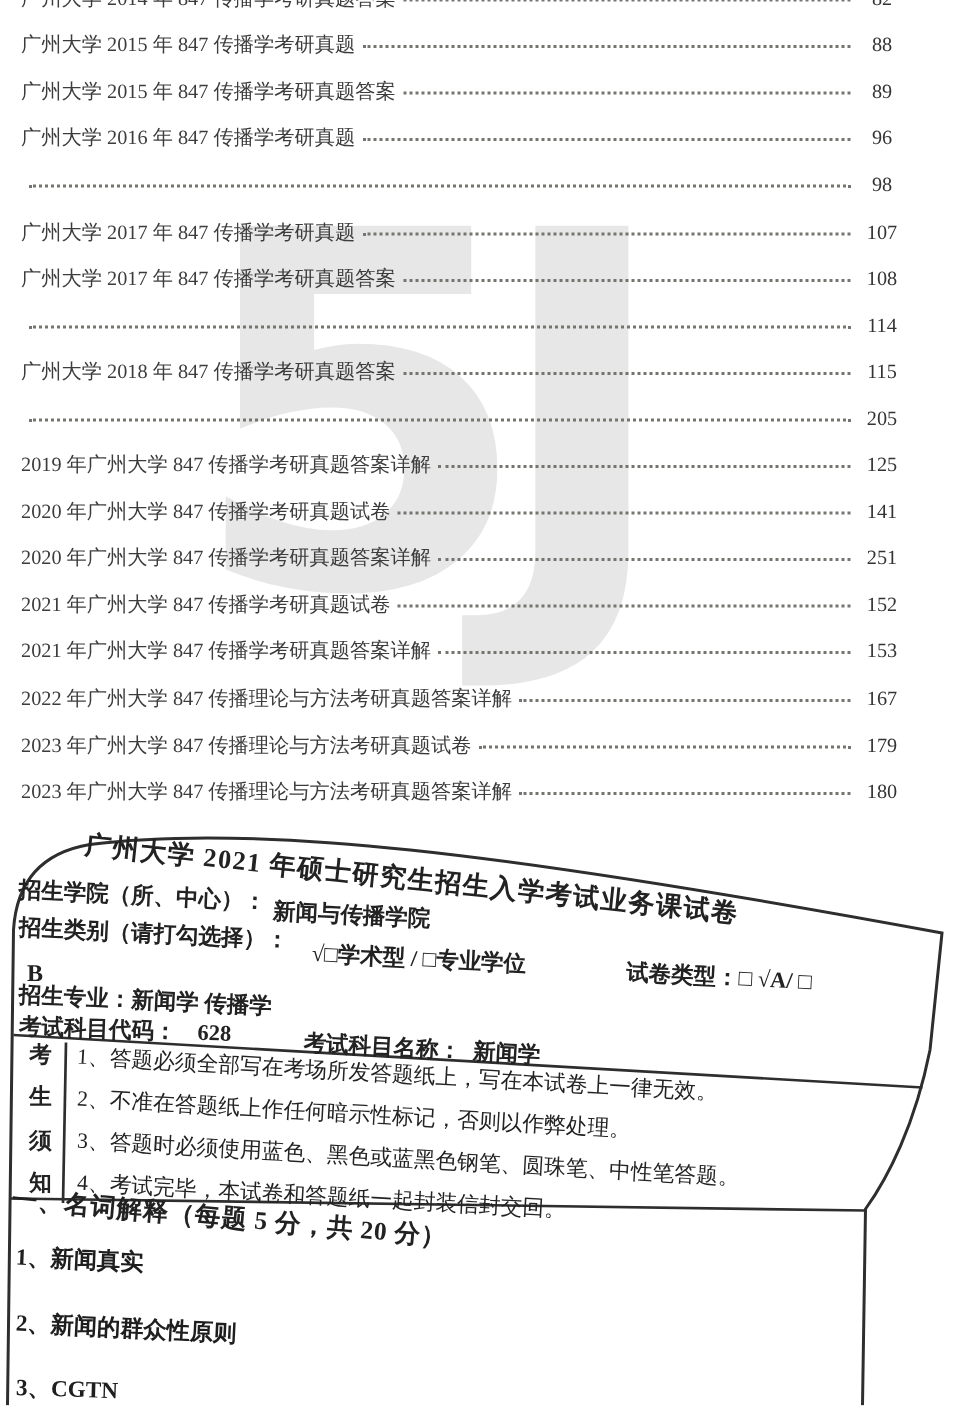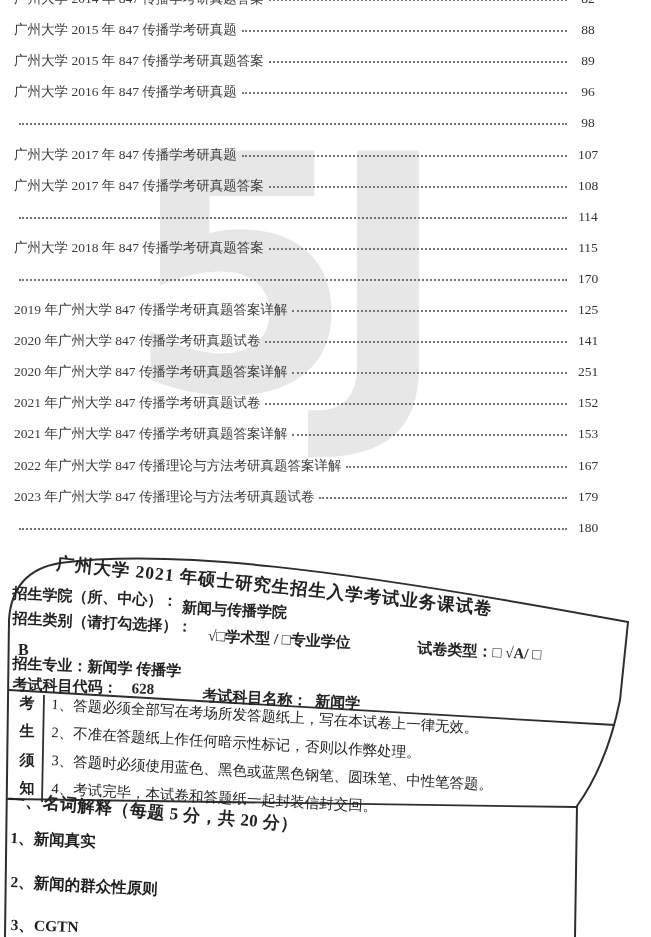--- a/index.html
+++ b/index.html
@@ -101,21 +101,21 @@
       <span class="toc-dots"></span>
       <span class="toc-page">114</span>
     </div>
   <div class="toc-row">
       <span class="toc-title">广州大学 2018 年 847 传播学考研真题答案</span>
       <span class="toc-dots"></span>
       <span class="toc-page">115</span>
     </div>
   <div class="toc-row">
       <span class="toc-dots"></span>
-      <span class="toc-page">170</span>
+      <span class="toc-page">205</span>
     </div>
   <div class="toc-row">
       <span class="toc-title">2019 年广州大学 847 传播学考研真题答案详解</span>
       <span class="toc-dots"></span>
       <span class="toc-page">125</span>
     </div>
   <div class="toc-row">
       <span class="toc-title">2020 年广州大学 847 传播学考研真题试卷</span>
       <span class="toc-dots"></span>
       <span class="toc-page">141</span>
@@ -139,20 +139,21 @@
       <span class="toc-title">2022 年广州大学 847 传播理论与方法考研真题答案详解</span>
       <span class="toc-dots"></span>
       <span class="toc-page">167</span>
     </div>
   <div class="toc-row">
       <span class="toc-title">2023 年广州大学 847 传播理论与方法考研真题试卷</span>
       <span class="toc-dots"></span>
       <span class="toc-page">179</span>
     </div>
   <div class="toc-row">
+      <span class="toc-title">2023 年广州大学 847 传播理论与方法考研真题答案详解</span>
       <span class="toc-dots"></span>
       <span class="toc-page">180</span>
     </div>
 </div>
 
 <div class="exam">
   <svg width="651" height="402" viewBox="0 0 651 402">
     <path d="M 5,402 L 9,85 Q 12,36 60,28 C 170,14 330,32 628,87 L 620,165 C 610,215 592,250 577,271 L 575,402" fill="none" stroke="#2e2e2e" stroke-width="2"></path>
     <path d="M 9,155 L 615,190" fill="none" stroke="#2e2e2e" stroke-width="1.8"></path>
     <path d="M 7,264 L 577,272" fill="none" stroke="#2e2e2e" stroke-width="1.8"></path>

